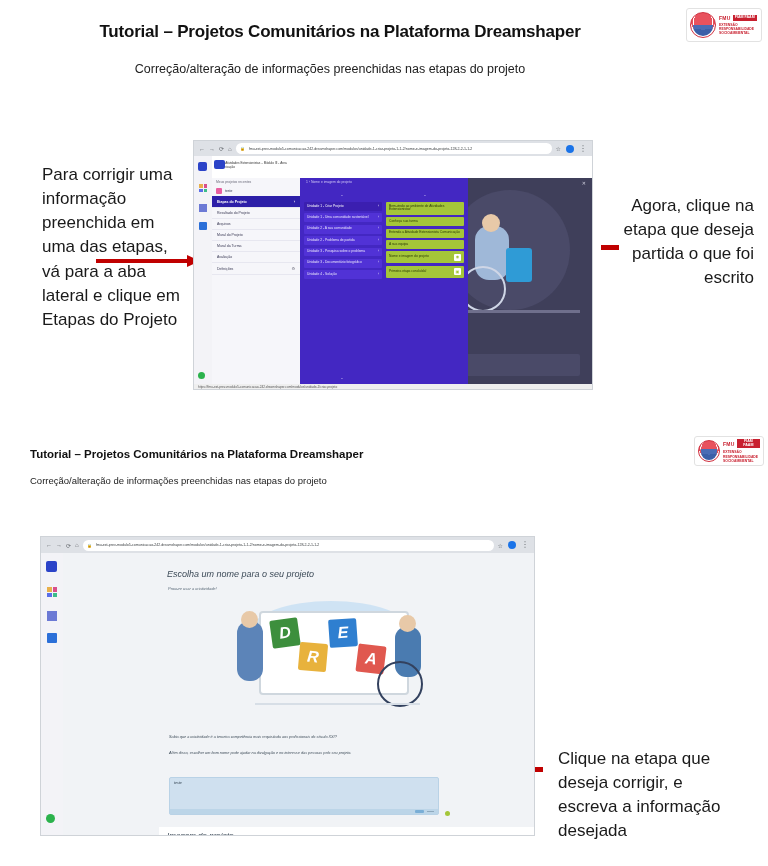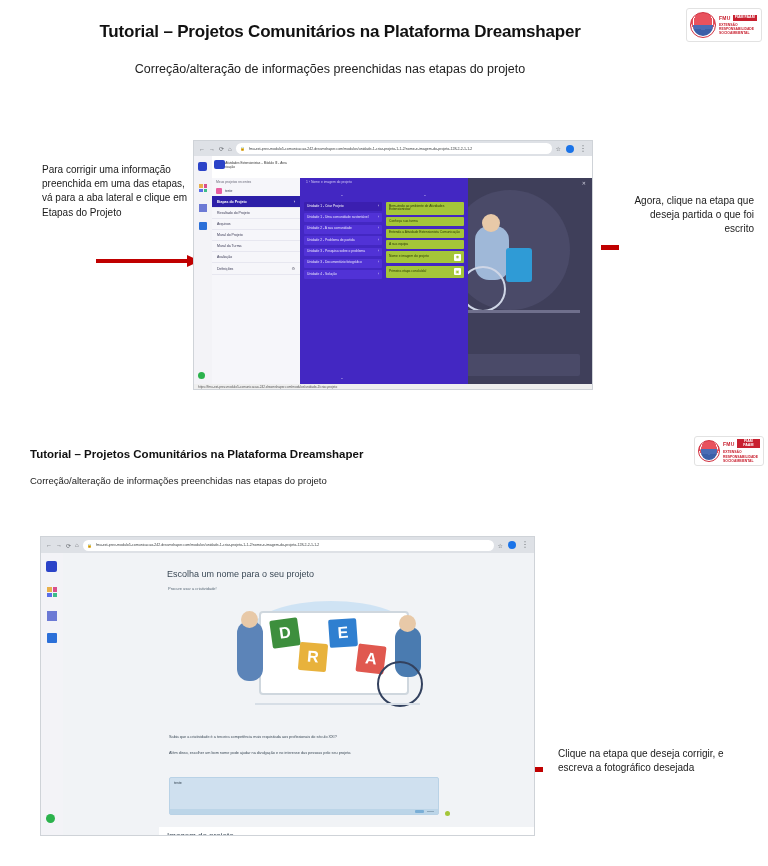--- a/index.html
+++ b/index.html
@@ -40,21 +40,21 @@
       linear-gradient(#4a6cb5,#4a6cb5);
     border-radius: 0 0 12px 12px;
   }
   .logo-txt { display:flex; flex-direction:column; gap:2px; }
   .logo-row1 { display:flex; gap:2px; align-items:center; }
   .logo-fmu { font-size:5px; font-weight:700; color:#c8202f; letter-spacing:.3px; }
   .logo-chip { font-size:3.6px; font-weight:700; color:#fff; background:#c8202f; padding:1px 2px; line-height:1.05; text-align:center; }
   .logo-sub { font-size:3.4px; font-weight:700; color:#c8202f; line-height:1.25; }
 
   .ann {
-    position: absolute; font-size: 10px; color: #1a1a1a; line-height: 1.42;
+    position: absolute; font-size: 17px; color: #1a1a1a; line-height: 1.42;
   }
   .ann-left { left: 42px; top: 163px; width: 148px; text-align: left; }
   .ann-right { left: 618px; top: 194px; width: 136px; text-align: right; }
   .ann2 { left: 558px; top: 747px; width: 176px; text-align: left; }
 
   .arrow-long {
     position: absolute; left: 96px; top: 257px; width: 104px; height: 8px;
   }
   .arrow-long .shaft { position:absolute; left:0; top:2px; width:92px; height:4px; background:#c00000; }
   .arrow-long .head {
@@ -353,21 +353,21 @@
           <span class="logo-fmu">FMU</span>
           <span class="logo-chip">FIAM
 FAAM</span>
         </div>
         <div class="logo-sub">EXTENSÃO
 RESPONSABILIDADE
 SOCIOAMBIENTAL</div>
       </div>
     </div>
 
-    <div class="ann ann2">Clique na etapa que deseja corrigir, e escreva a fotográfico desejada</div>
+    <div class="ann ann2">Clique na etapa que deseja corrigir, e escreva a informação desejada</div>
     <div class="arrow-short2"></div>
 
     <div class="browser" style="left:40px; top:536px; width:495px; height:300px;">
       <div class="bw-chrome" style="height:16px;">
         <span class="nav-ico" style="font-size:6px;">←</span>
         <span class="nav-ico" style="font-size:6px;">→</span>
         <span class="nav-ico" style="font-size:6px;">⟳</span>
         <span class="nav-ico" style="font-size:6px;">⌂</span>
         <div class="omni">
           <span class="omni-lock">🔒</span>
@@ -388,21 +388,21 @@
             <i style="background:#e8b04b"></i>
               <i style="background:#d94f8a"></i>
               <i style="background:#5b6ee8"></i>
               <i style="background:#3bbd8a"></i>
           </div>
           <div class="rail-ico" style="left:6px; top:58px; width:10px; height:10px; background:#3f51c9; opacity:.75;"></div>
           <div class="rail-ico" style="left:6px; top:80px; width:10px; height:10px; background:#2b6fd8; border-radius:1px;"></div>
           <div class="green-dot" style="left:5px; bottom:14px; width:9px; height:9px;"></div>
         </div>
 
-        <div class="s2-page" style="left:118px; top:0; right:0; bottom:0;">
+        <div class="s2-page" style="left:118px; top:0; right:0; bottom:0;font-style:italic;">
           <div class="s2-h1" style="left:8px; top:16px;">Escolha um nome para o seu projeto</div>
           <div class="s2-h2" style="left:9px; top:33px;">Procure usar a criatividade!</div>
 
           <div class="blob" style="left:92px; top:48px; width:160px; height:60px; background:#cfe3f4;"></div>
           <div class="mon-frame" style="left:100px; top:58px; width:150px; height:84px;"></div>
           <div class="letter" style="left:112px; top:66px; width:28px; height:28px; background:#3d8f3d; transform:rotate(-8deg);">D</div>
           <div class="letter" style="left:140px; top:90px; width:28px; height:28px; background:#e8b23c; transform:rotate(5deg);">R</div>
           <div class="letter" style="left:170px; top:66px; width:28px; height:28px; background:#2f7fd0; transform:rotate(-4deg);">E</div>
           <div class="letter" style="left:198px; top:92px; width:28px; height:28px; background:#e0584f; transform:rotate(7deg);">A</div>
           <div class="blob" style="left:78px; top:68px; width:26px; height:60px; background:#5c84b8; border-radius:12px;"></div>

